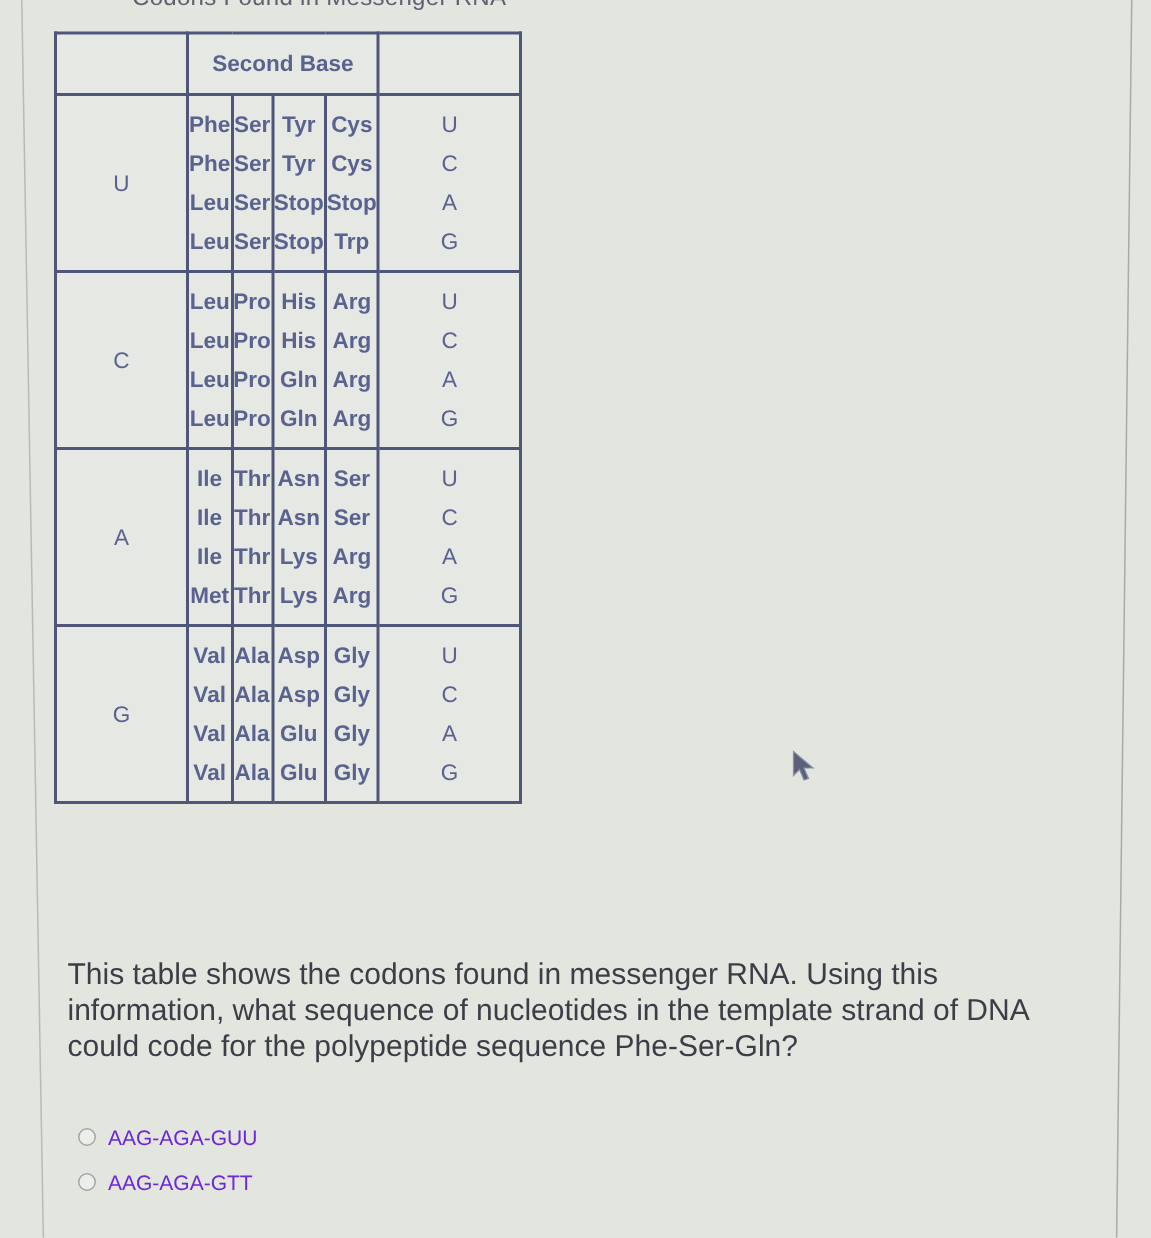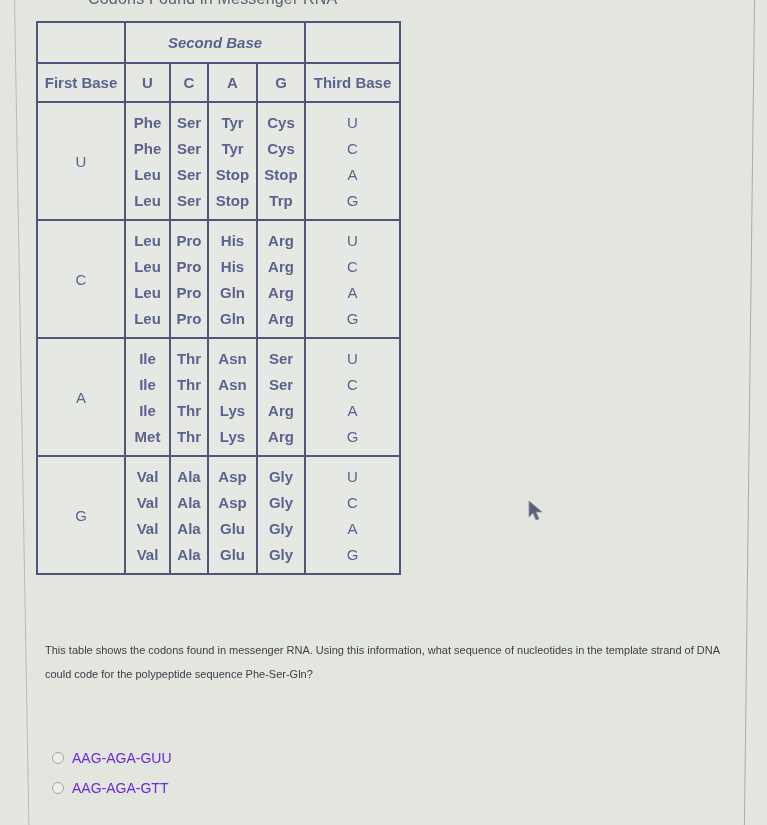--- a/index.html
+++ b/index.html
@@ -34,37 +34,37 @@
     font-size: 15px;
     font-weight: bold;
   }
   table.codon td {
     border: 2.5px solid #4f567a;
     text-align: center;
     padding: 0;
     vertical-align: middle;
     background: #e6e8e3;
   }
-  .hdr-row td { height: 39px; font-style: italic; }
+  .hdr-row td { height: 39px; }
   .sub-row td { height: 37px; }
   .c-first { width: 86px; font-weight: normal; }
   .c-u { width: 43px; }
   .c-c { width: 36px; }
   .c-a { width: 47px; }
   .c-g { width: 46px; }
   .c-third { width: 93px; font-weight: normal; }
   .block td { height: 116px; margin-top: 10px; }
   .stack { display: flex; flex-direction: column; justify-content: center; gap: 7px; line-height: 19px; }
   .stack span { display: block; }
   .base-letter { font-weight: normal; }
   .third-stack span { font-weight: normal; }
 
   .question {
     position: absolute; left: 45px; top: 638px; width: 690px;
-    font-size: 11px; line-height: 24px; color: #3b3e47;
+    font-size: 20px; line-height: 24px; color: #3b3e47;
   }
   .option {
     position: absolute; left: 52px;
     display: flex; align-items: center; gap: 8px;
     font-size: 14px; color: #6d28d9;
     cursor: pointer;
   }
   .radio {
     width: 10px; height: 10px; border-radius: 50%;
     border: 1px solid #a2a6a8; background: #eceeea;
@@ -85,28 +85,20 @@
 <div class="panel-edge-right"></div>
 
 <div class="table-title">Codons Found in Messenger RNA</div>
 
 <table class="codon">
   <tbody>
       <tr class="hdr-row">
     <td class="c-first"></td>
     <td colspan="4">Second Base</td>
     <td class="c-third"></td>
-  </tr>
-  <tr class="sub-row">
-    <td class="c-first" style="font-weight:bold">First Base</td>
-    <td class="c-u">U</td>
-    <td class="c-c">C</td>
-    <td class="c-a">A</td>
-    <td class="c-g">G</td>
-    <td class="c-third" style="font-weight:bold">Third Base</td>
   </tr>
 
   <tr class="block">
     <td class="c-first base-letter">U</td>
     <td>
           <div class="stack">
       <span>Phe</span>
       <span>Phe</span>
       <span>Leu</span>
       <span>Leu</span>

